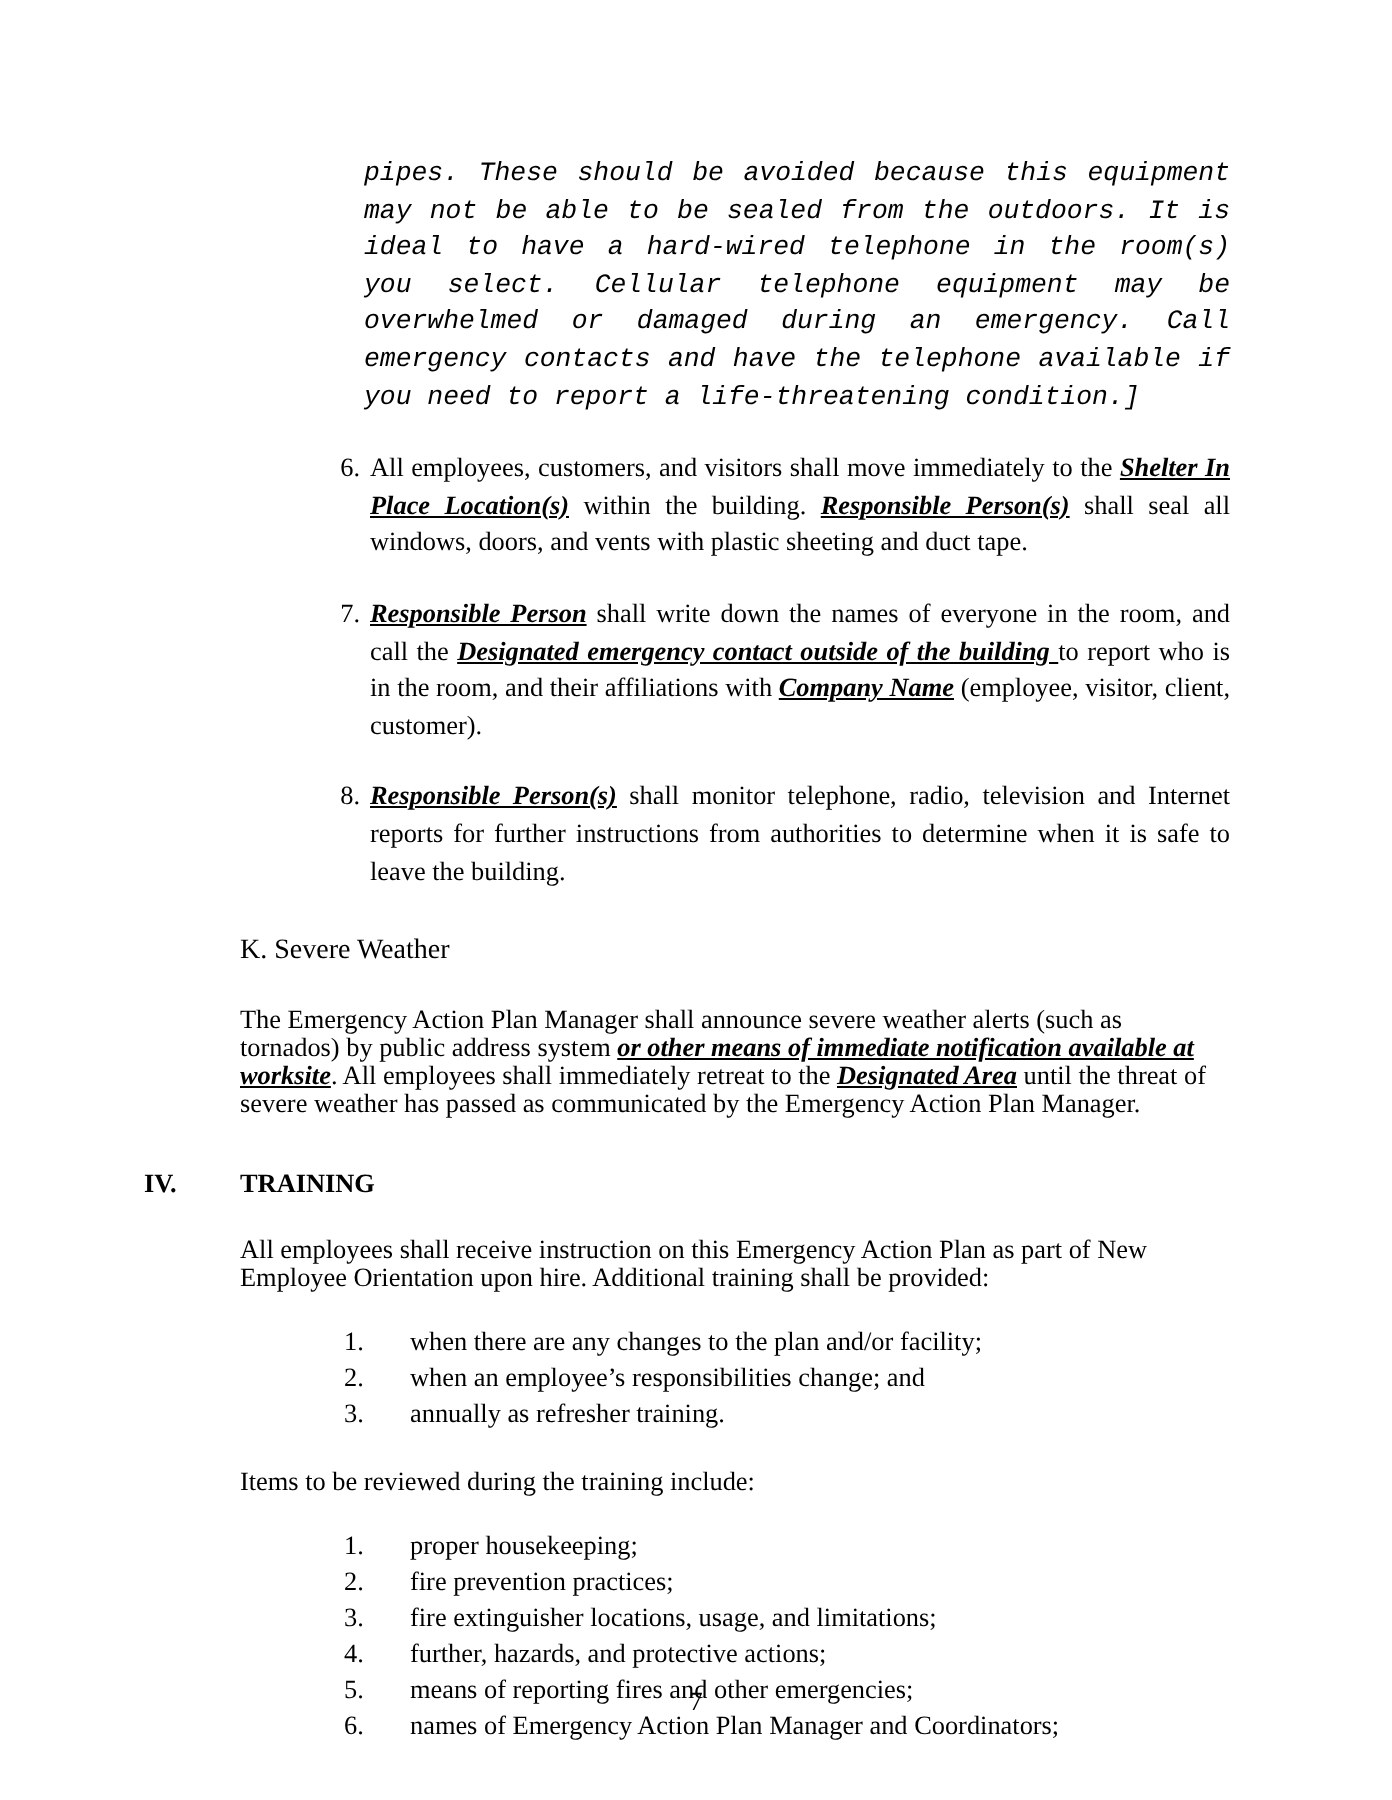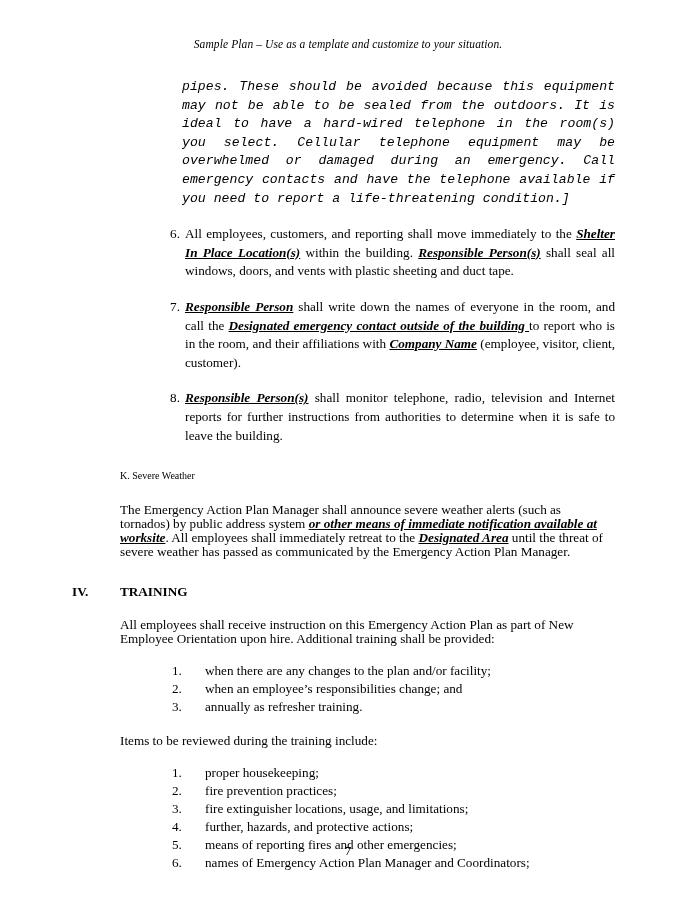--- a/index.html
+++ b/index.html
@@ -68,21 +68,21 @@
     top: 0;
     width: 16px;
     text-align: right;
     font-style: normal;
     font-weight: normal;
   }
 
   
   .sub-heading {
     margin: 22px 0 0 120px;
-    font-size: 10px;
+    font-size: 14px;
     line-height: 18.6px;
   }
 
   
   .body-para {
     margin: 17px 88px 0 120px;   
     font-size: 13.2px;
     line-height: 14px;
     text-align: left;
   }
@@ -135,31 +135,30 @@
     right: 0;
     text-align: center;
     font-size: 13.2px;
   }
 </style>
 </head>
 <body>
 
 <div class="page">
 
-  <div class="doc-header">Sample Plan – Use as a template and customize to your situation.</div>
 
   <div class="content">
 
     <p class="para-bracket">pipes.  These should be avoided because this equipment may not be able to be sealed from the outdoors.  It is ideal to have a hard-wired telephone in the room(s) you select. Cellular telephone equipment may be overwhelmed or damaged during an emergency. Call emergency contacts and have the telephone available if you need to report a life-threatening condition.]</p>
 
     <div class="numlist">
 
       <div class="li">
         <span class="marker">6.</span>
-        <span><span>All employees, customers, and reporting shall move immediately to the </span><span class="ph">Shelter In Place Location(s)</span><span> within the building. </span><span class="ph">Responsible Person(s)</span><span> shall seal all windows, doors, and vents with plastic sheeting and duct tape.</span></span>
+        <span><span>All employees, customers, and visitors shall move immediately to the </span><span class="ph">Shelter In Place Location(s)</span><span> within the building. </span><span class="ph">Responsible Person(s)</span><span> shall seal all windows, doors, and vents with plastic sheeting and duct tape.</span></span>
       </div>
 
       <div class="li">
         <span class="marker">7.</span>
         <span><span class="ph">Responsible Person</span><span> shall write down the names of everyone in the room, and call the </span><span class="ph">Designated emergency contact outside of the building </span><span> to report who is in the room, and their affiliations with </span><span class="ph">Company Name</span><span> (employee, visitor, client, customer).</span></span>
       </div>
 
       <div class="li">
         <span class="marker">8.</span>
         <span><span class="ph">Responsible Person(s)</span><span> shall monitor telephone, radio, television and Internet reports for further instructions from authorities to determine when it is safe to leave the building.</span></span>

